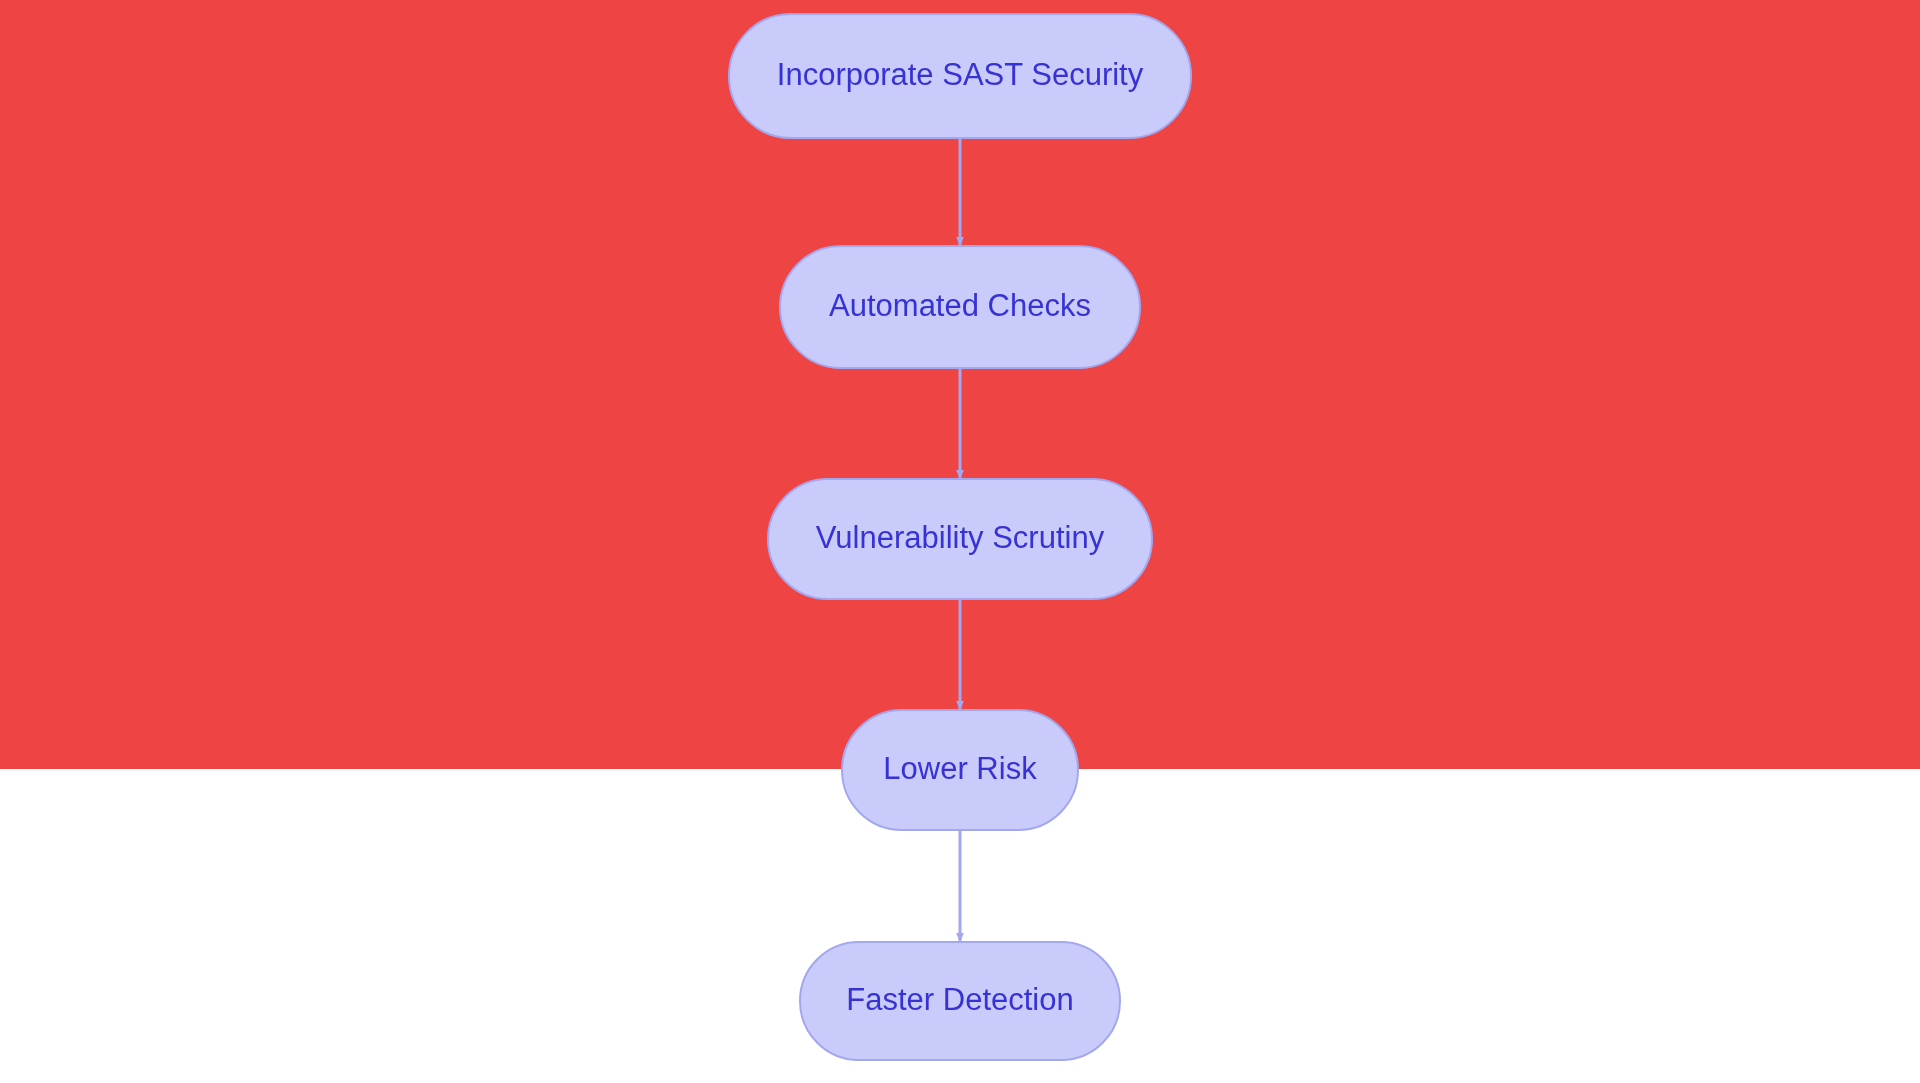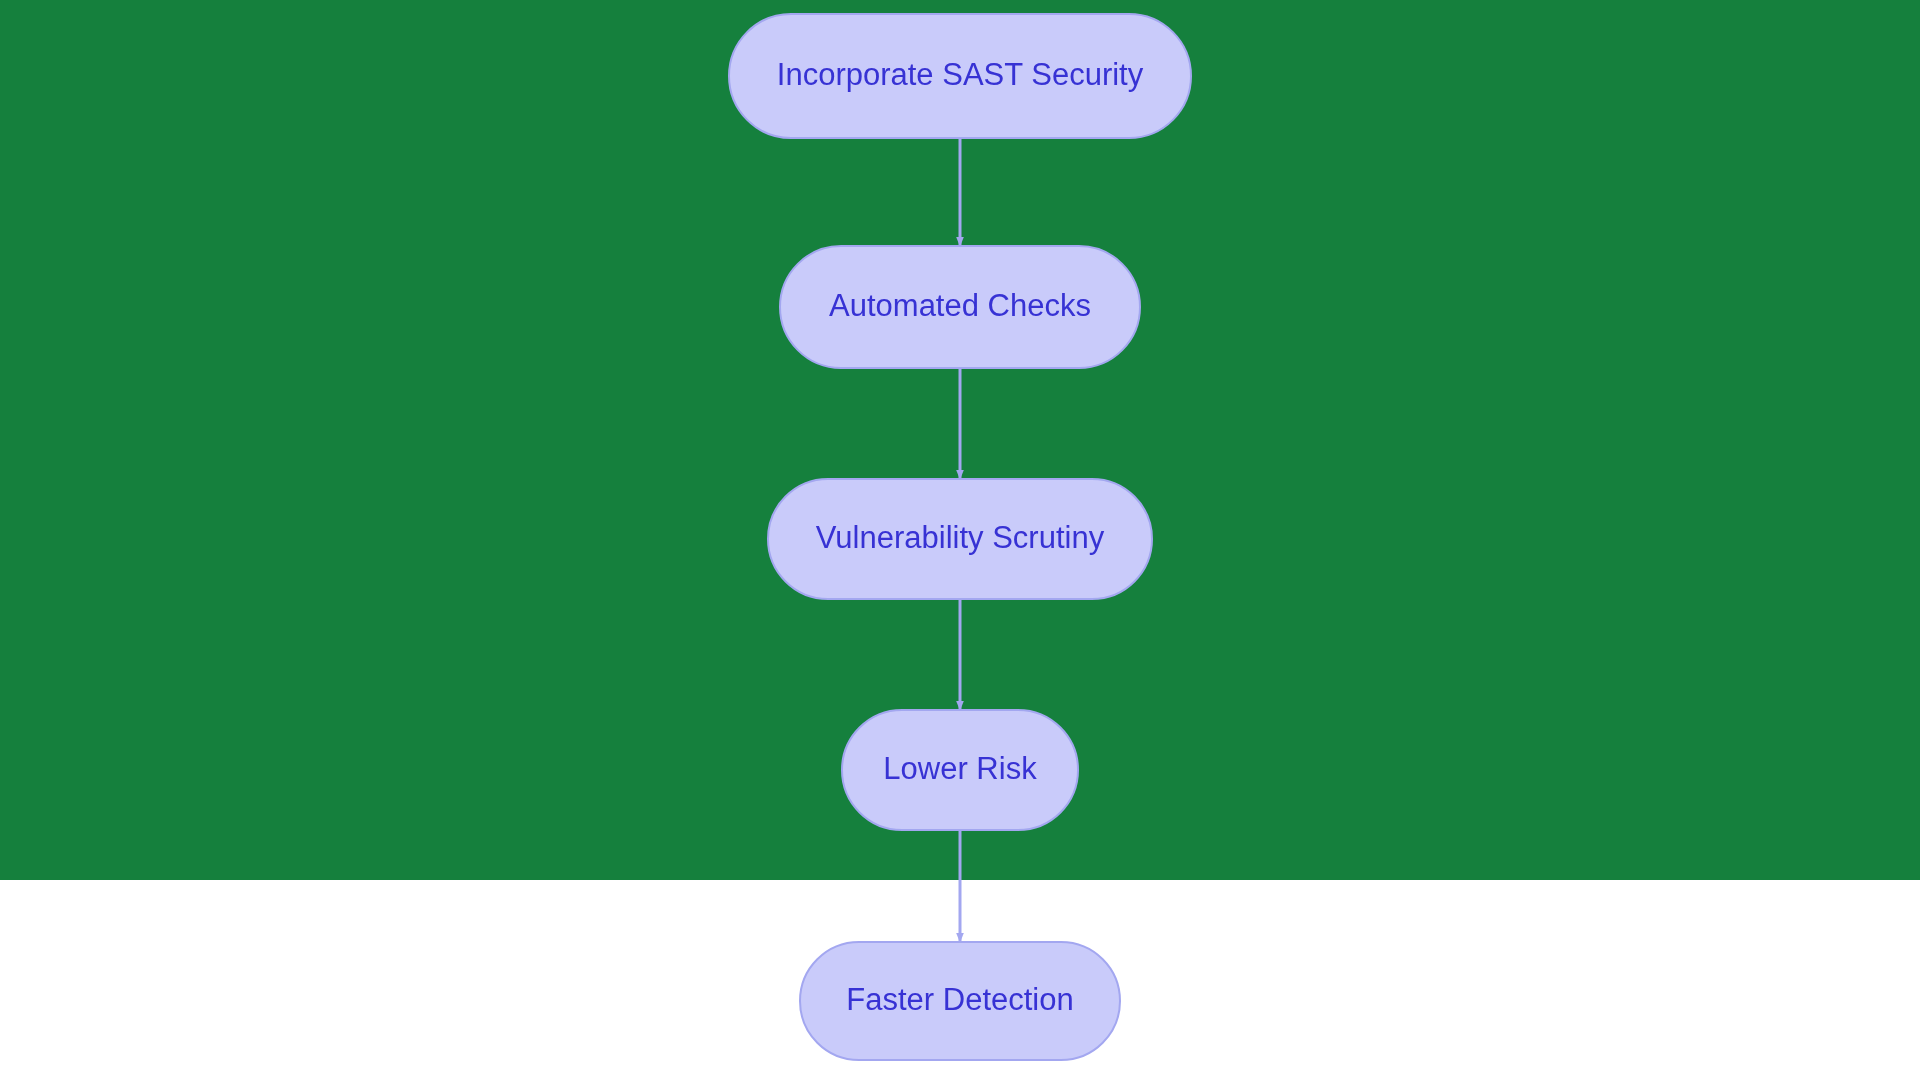--- a/index.html
+++ b/index.html
@@ -10,22 +10,22 @@
   body {
     width: 1920px;
     height: 1083px;
     background: #ffffff;
     font-family: "Liberation Sans", "DejaVu Sans", sans-serif;
     overflow: hidden;
   }
   #flow-root {
     position: relative;
     width: 1920px;
-    height: 880px;
-    background: #15803d;
+    height: 769px;
+    background: #ef4444;
   }
   #flow-svg {
     position: absolute;
     top: 0;
     left: 0;
     width: 1920px;
     height: 1083px;
     display: block;
   }
   .node-shape {

